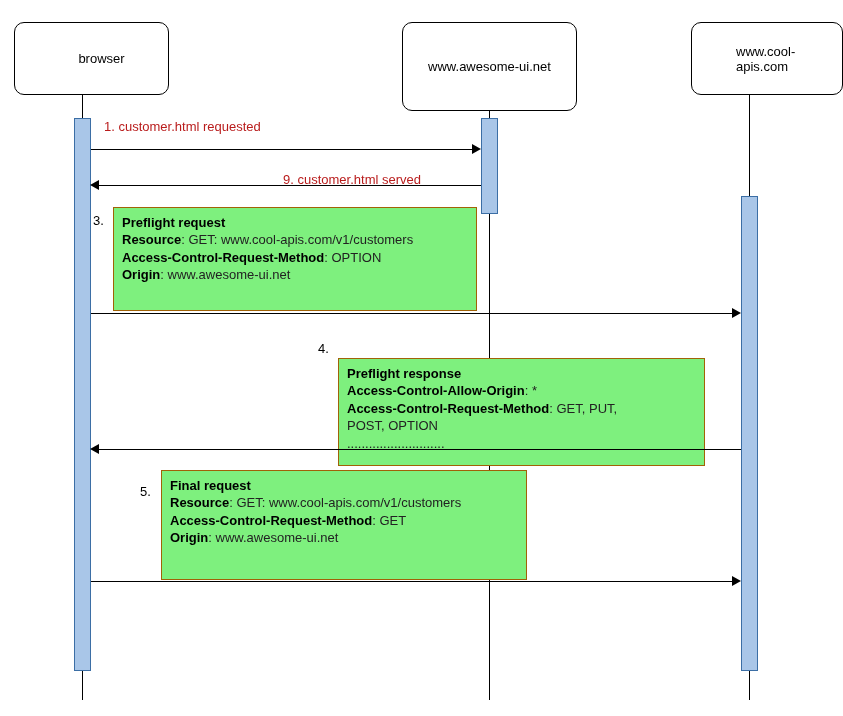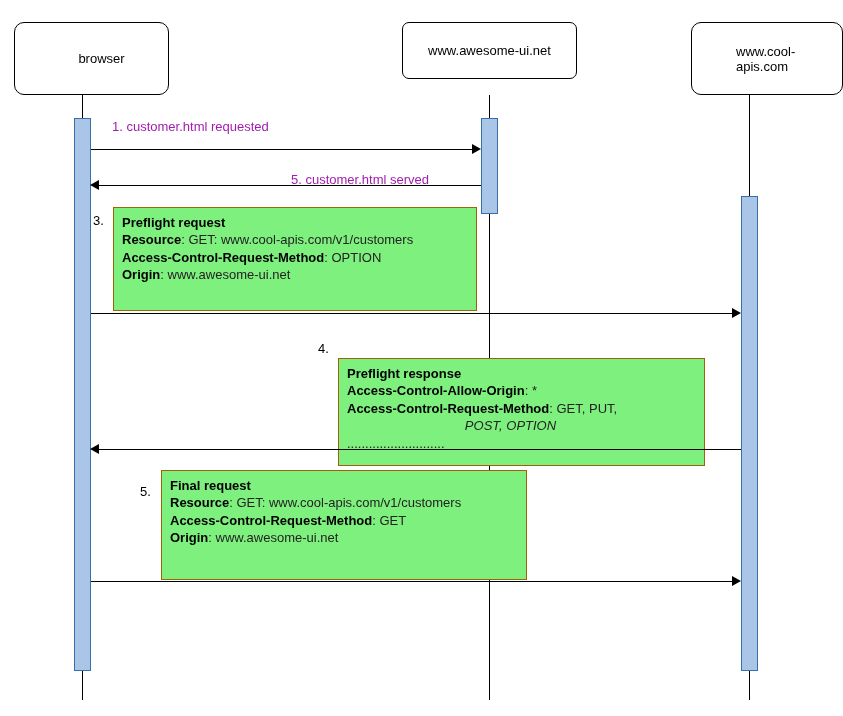--- a/index.html
+++ b/index.html
@@ -61,77 +61,76 @@
     width: 0;
     height: 0;
     border-top: 5px solid transparent;
     border-bottom: 5px solid transparent;
   }
   .arrow-head.right { border-left: 9px solid #000000; }
   .arrow-head.left  { border-right: 9px solid #000000; }
   .msg-label {
     position: absolute;
     font-size: 13px;
-    color: #a21caf;
+    color: #b91c1c;
     white-space: nowrap;
-    margin-left: 8px;
   }
   .step-num {
     position: absolute;
     font-size: 13px;
     color: #000000;
   }
 </style>
 </head>
 <body>
 
 <div id="canvas">
 
   <div class="lifeline-line" style="left:82px; top:95px; height:605px;"></div>
   <div class="lifeline-line" style="left:489px; top:95px; height:605px;"></div>
   <div class="lifeline-line" style="left:749px; top:95px; height:605px;"></div>
 
   <div class="lifeline-box" style="left:14px; top:22px; width:155px; height:73px;padding-left:20px;">
     <span>browser</span>
   </div>
-  <div class="lifeline-box" style="left:402px; top:22px; width:175px; height:57px;border-radius:7px;">
+  <div class="lifeline-box" style="left:402px; top:22px; width:175px; height:89px;">
     <span>www.awesome-ui.net</span>
   </div>
   <div class="lifeline-box" style="left:691px; top:22px; width:152px; height:73px;padding-left:44px;">
     <span>www.cool-apis.com</span>
   </div>
 
   <div class="activation" style="left:74px; top:118px; width:17px; height:553px;"></div>
   <div class="activation" style="left:481px; top:118px; width:17px; height:96px;"></div>
   <div class="activation" style="left:741px; top:196px; width:17px; height:475px;"></div>
 
   <div class="msg-label" style="left:104px; top:119px;">1. customer.html requested</div>
   <div class="arrow-line" style="left:91px; top:149px; width:382px;"></div>
   <div class="arrow-head right" style="left:472px; top:144px;"></div>
 
-  <div class="msg-label" style="left:283px; top:172px;">5. customer.html served</div>
+  <div class="msg-label" style="left:283px; top:172px;">9. customer.html served</div>
   <div class="arrow-line" style="left:99px; top:185px; width:382px;"></div>
   <div class="arrow-head left" style="left:90px; top:180px;"></div>
 
   <div class="step-num" style="left:93px; top:213px;">3.</div>
   <div class="note" style="left:113px; top:207px; width:364px; height:104px;">
     <div><b>Preflight request</b></div>
     <div><b>Resource</b><span>: GET: www.cool-apis.com/v1/customers</span></div>
     <div><b>Access-Control-Request-Method</b><span>: OPTION</span></div>
     <div><b>Origin</b><span>: www.awesome-ui.net</span></div>
   </div>
   <div class="arrow-line" style="left:91px; top:313px; width:642px;"></div>
   <div class="arrow-head right" style="left:732px; top:308px;"></div>
 
   <div class="step-num" style="left:318px; top:341px;">4.</div>
   <div class="note" style="left:338px; top:334px; width:367px; height:108px;margin-top:24px;">
     <div><b>Preflight response</b></div>
     <div><b>Access-Control-Allow-Origin</b><span>: *</span></div>
     <div><b>Access-Control-Request-Method</b><span>: GET, PUT,</span></div>
-    <div style="text-align:center; padding-right:22px;font-style:italic;"><span>POST, OPTION</span></div>
+    <div style="text-align:left; padding-right:22px;"><span>POST, OPTION</span></div>
     <div><span>...........................</span></div>
   </div>
   <div class="arrow-line" style="left:99px; top:449px; width:642px;"></div>
   <div class="arrow-head left" style="left:90px; top:444px;"></div>
 
   <div class="step-num" style="left:140px; top:484px;">5.</div>
   <div class="note" style="left:161px; top:470px; width:366px; height:110px;">
     <div><b>Final request</b></div>
     <div><b>Resource</b><span>: GET: www.cool-apis.com/v1/customers</span></div>
     <div><b>Access-Control-Request-Method</b><span>: GET</span></div>

